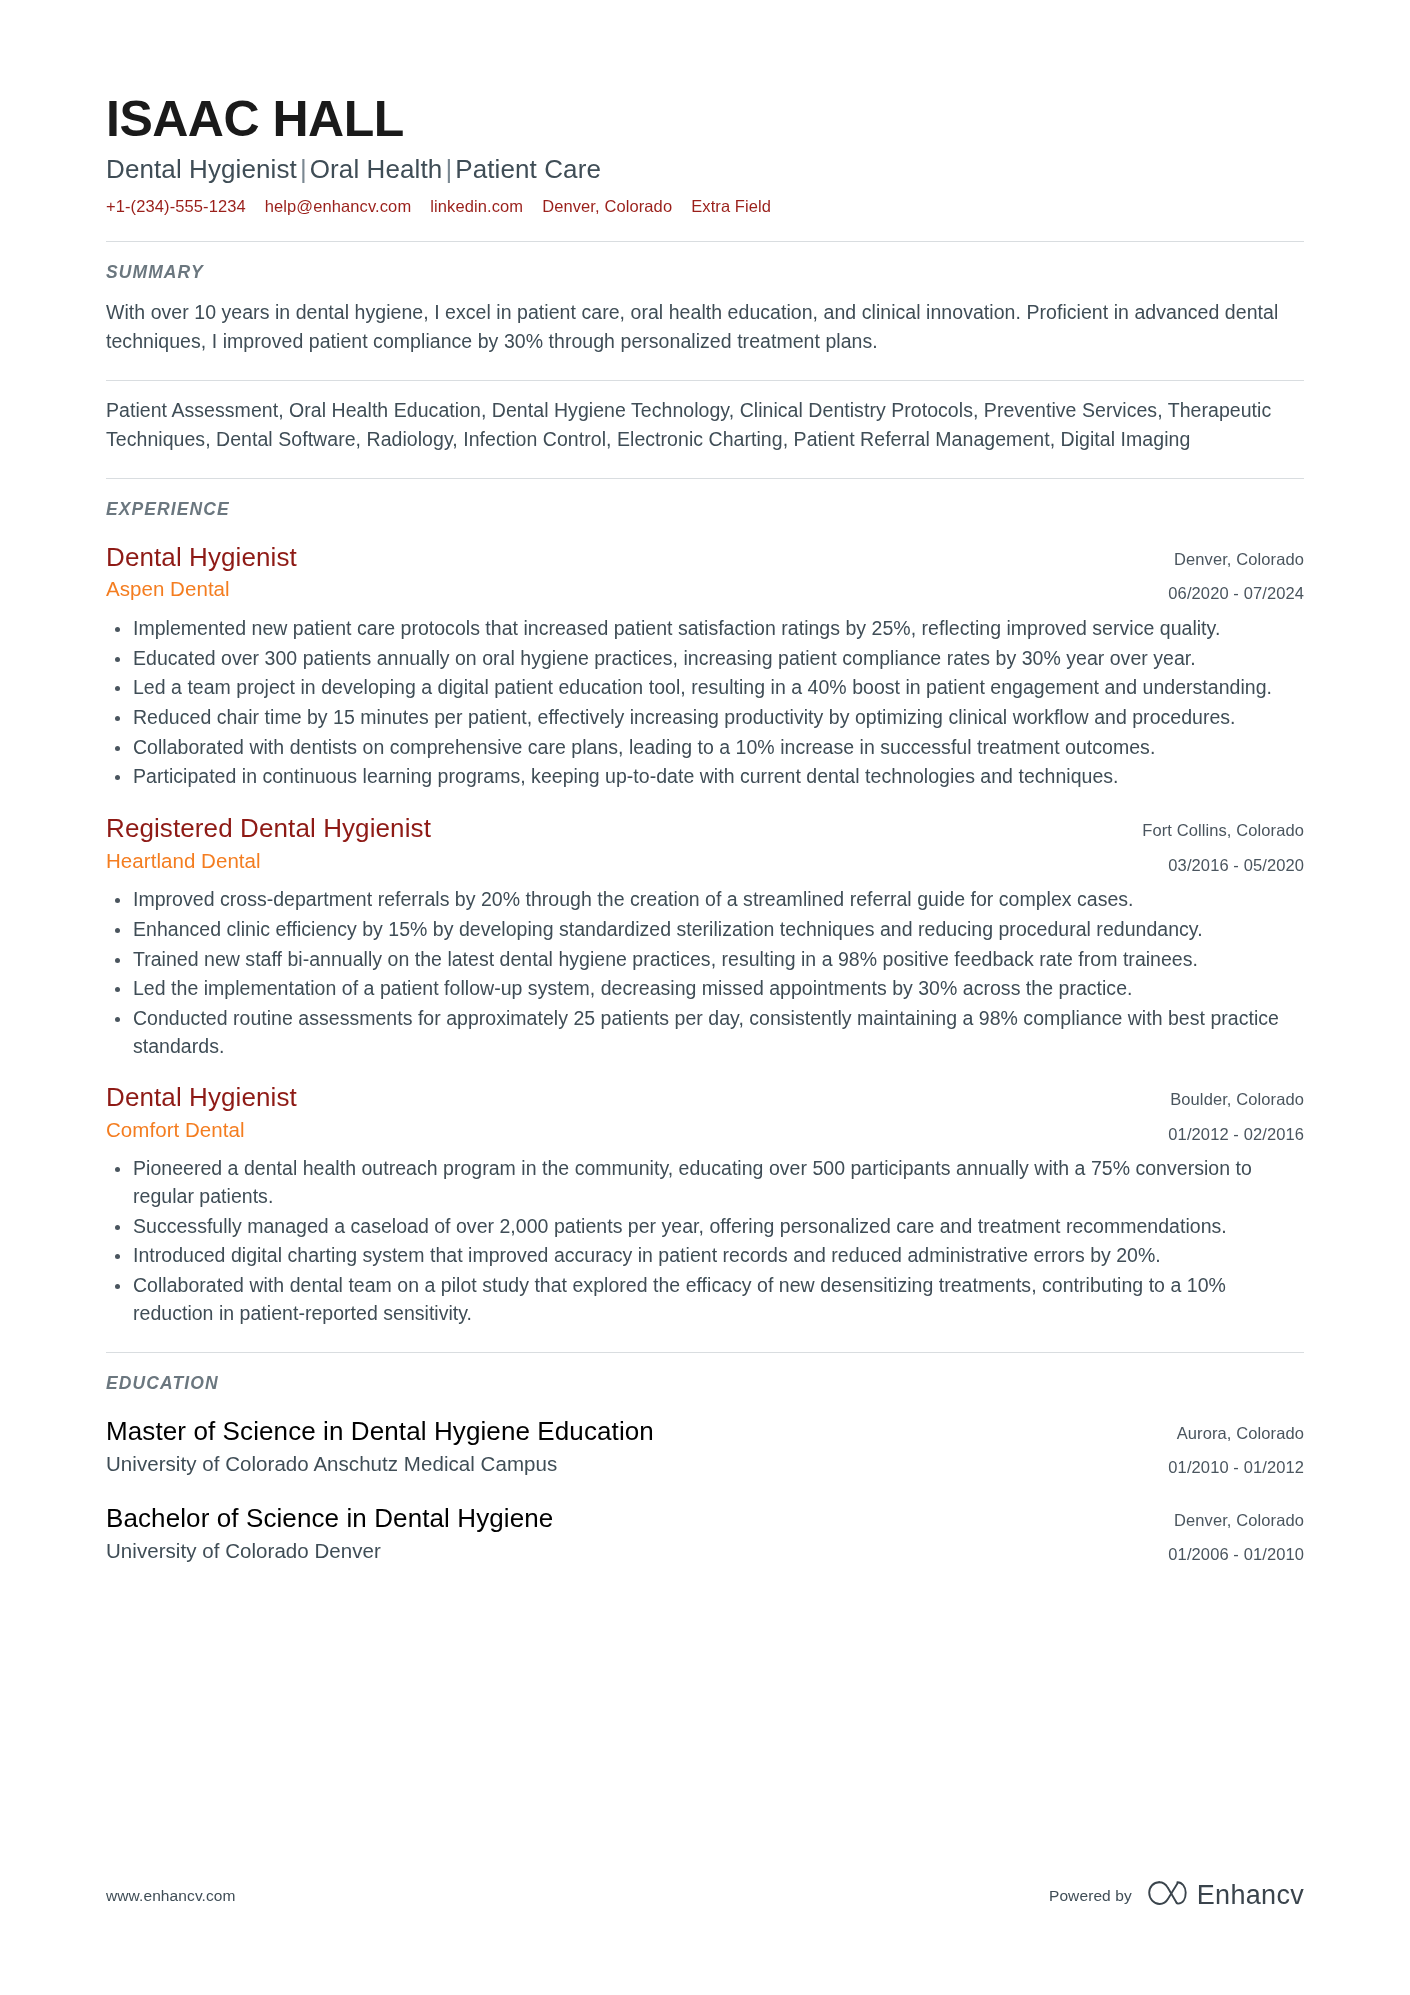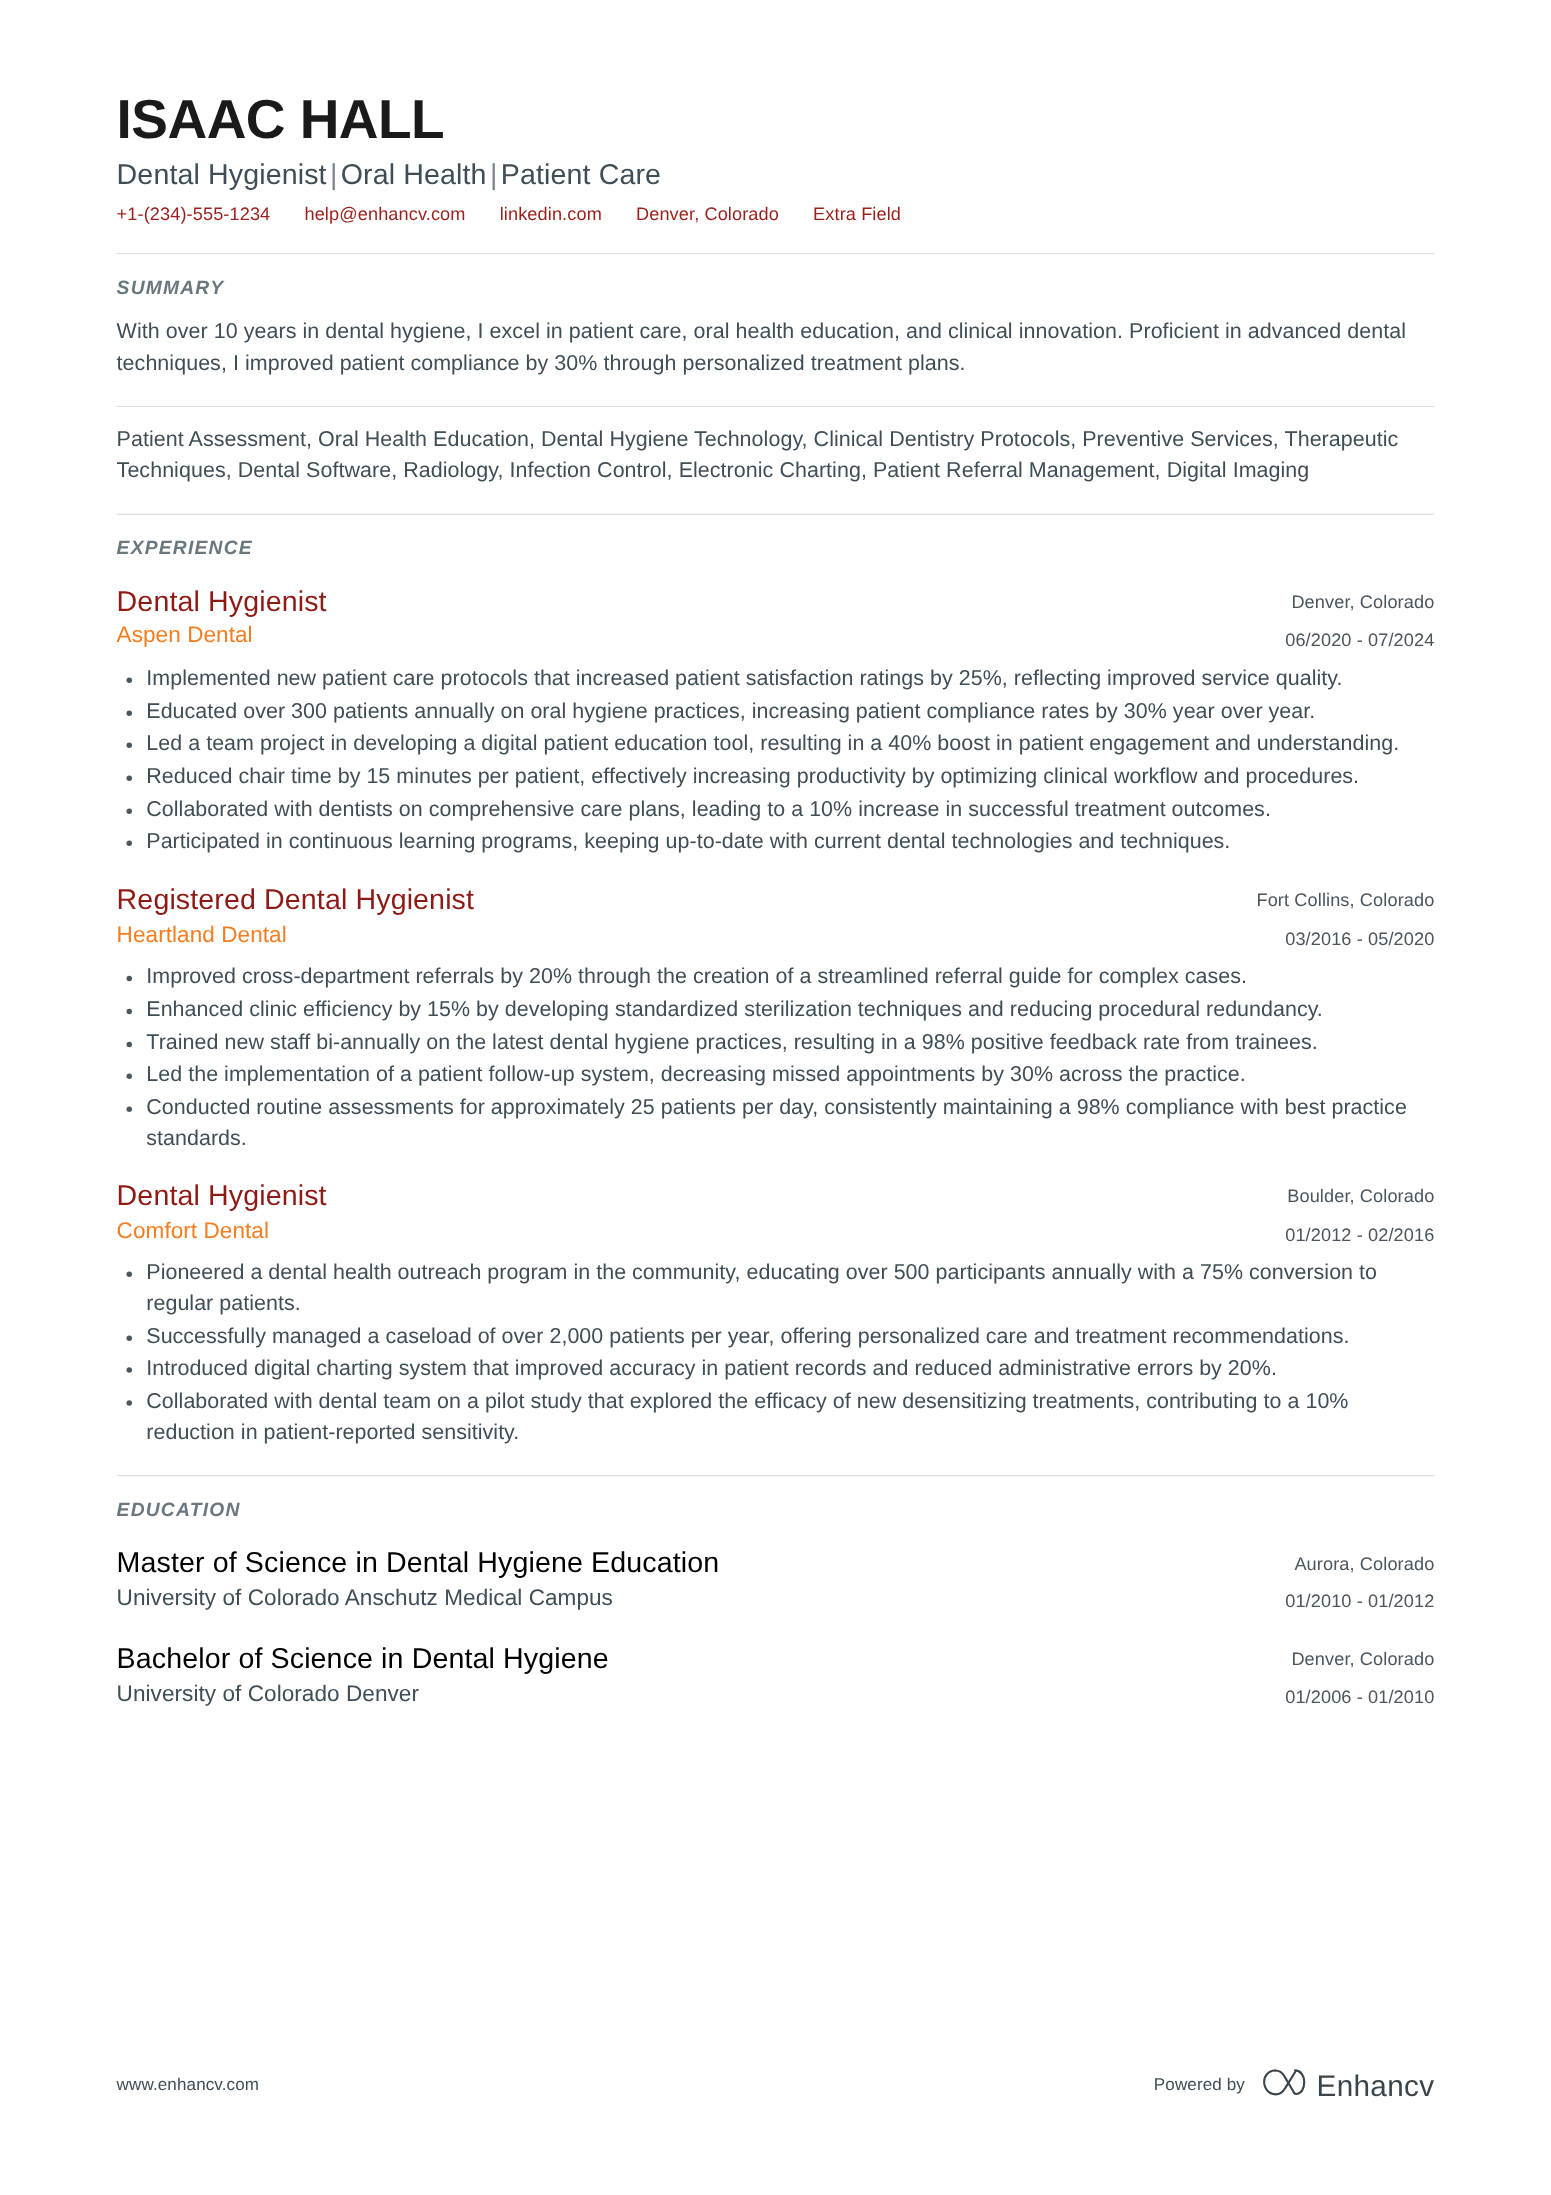--- a/index.html
+++ b/index.html
@@ -16,21 +16,21 @@
     height: 1995px;
     background: #ffffff;
     position: relative;
     box-sizing: border-box;
     padding: 0;
     overflow: hidden;
   }
   .inner {
     position: absolute;
     left: 106px;
-    top: 4px;
+    top: 15px;
     width: 1198px;
   }
 
   
   .header {
     padding-top: 78px;
   }
   .full-name {
     font-size: 50px;
     font-weight: 700;
@@ -50,21 +50,21 @@
   .headline .sep {
     color: #7b8892;
     padding: 0 3px;
     font-weight: 300;
   }
   .contact-row {
     margin-top: 11px;
     display: flex;
     flex-wrap: wrap;
     align-items: baseline;
-    gap: 12px;
+    gap: 0;
   }
   .contact-item {
     font-size: 16.5px;
     color: #9a1f1a;
     letter-spacing: 0.1px;
     white-space: nowrap;
     margin-right: 19px;
     line-height: 1.3;
   }
   .contact-item:last-child { margin-right: 0; }

